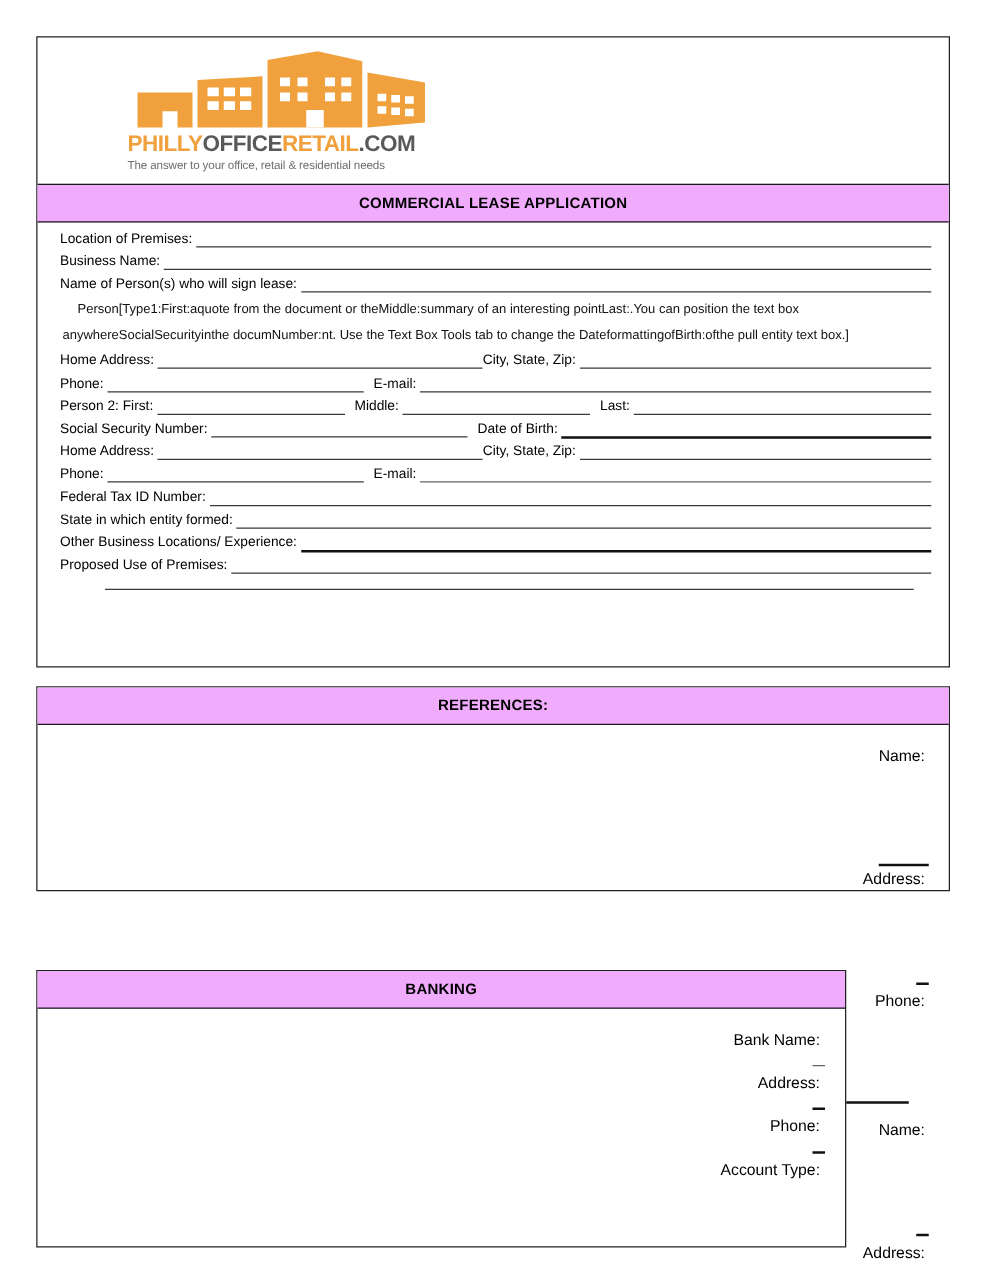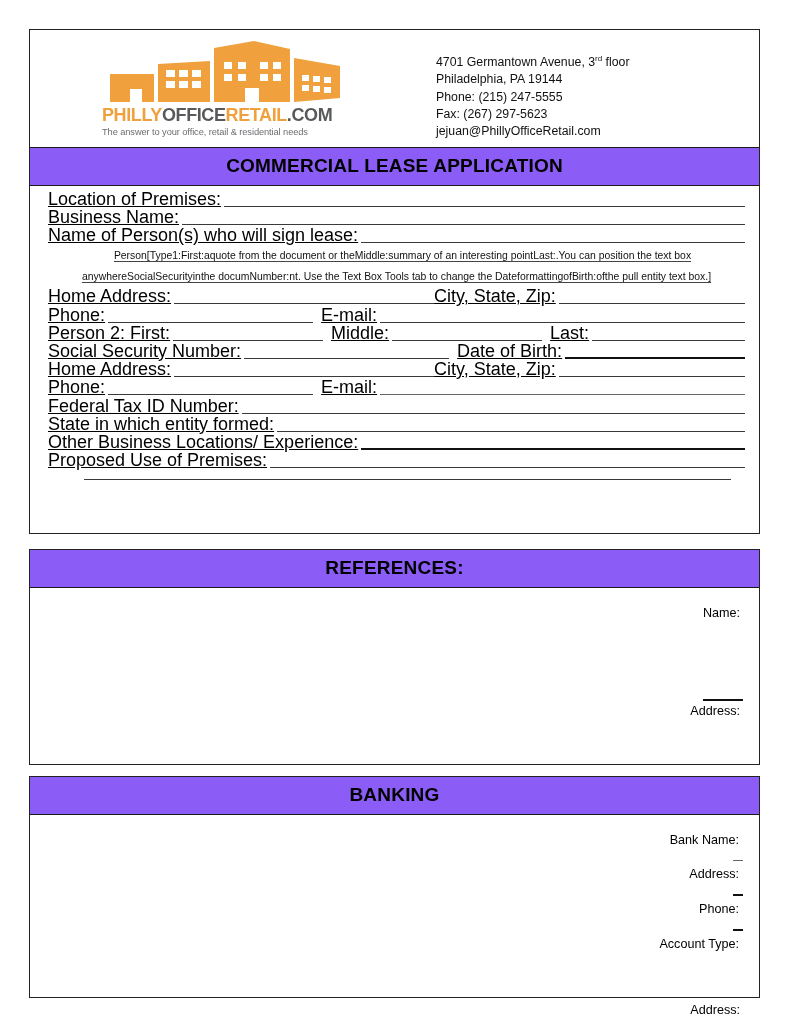--- a/index.html
+++ b/index.html
@@ -26,22 +26,22 @@
   }
 
   
   .card {
     position: absolute;
     border: 1.5px solid #222222;
     background: #ffffff;
     box-sizing: border-box;
   }
   #card-main   { left: 29px; top: 29px;  width: 731px; height: 505px; }
-  #card-refs   { left: 29px; top: 549px; width: 731px; height: 216px; }
-  #card-bank   { left: 29px; top: 776px; width: 731px; height: 222px; }
+  #card-refs   { left: 29px; top: 549px; width: 731px; height: 164px; }
+  #card-bank   { left: 29px; top: 776px; width: 648px; height: 222px; }
 
   
   .letterhead {
     position: relative;
     height: 117px;
   }
   .logo-wrap {
     position: absolute;
     left: 72px;
     top: 6px;
@@ -73,41 +73,39 @@
     top: 20px;
     font-size: 12.3px;
     line-height: 17.2px;
     color: #111111;
     white-space: nowrap;
   }
   .contact sup { font-size: 8px; vertical-align: super; }
 
   
   .bar {
-    background: #8b5cf6;
+    background: #f0abfc;
     border-top: 1.5px solid #1a1a1a;
     border-bottom: 1.5px solid #1a1a1a;
     text-align: center;
     font-weight: bold;
-    font-size: 19px;
+    font-size: 12px;
     letter-spacing: 0.2px;
     padding: 7px 0 8px 0;
   }
   #card-refs .bar, #card-bank .bar { border-top: none; }
 
   
   .form-body { padding: 6px 14px 0 18px; }
   .row {
     display: flex;
-    align-items: flex-end;
-    font-size: 18px;
+    font-size: 11px;
     line-height: 15px;
     margin-bottom: 3.2px;
     white-space: nowrap;
-    text-decoration: underline;
   }
   .lbl { flex: 0 0 auto; padding-right: 3px; }
   .rule {
     flex: 1 1 auto;
     border-bottom: 1.1px solid #3a3a3a;
     height: 13px;
     min-width: 10px;
   }
   .rule.thick { border-bottom-width: 2px; border-bottom-color: #111111; }
   .rule.thin  { border-bottom-width: 0.9px; border-bottom-color: #666666; }
@@ -117,25 +115,23 @@
   .gap-sm { flex: 0 0 8px; }
 
   
   .scramble {
     font-size: 10.4px;
     line-height: 17px;
     color: #111111;
     margin: 4px 0 4px 0;
     padding: 0 2px 0 14px;
     white-space: nowrap;
-    text-decoration: underline;
     text-decoration-color: #444444;
     text-decoration-thickness: 0.7px;
     text-underline-offset: 2px;
-    text-align: center;
   }
   .scramble.l2 { padding-left: 2px; }
 
   
   .solo-rule {
     margin: 10px 14px 0 36px;
     border-bottom: 1.6px solid #3a3a3a;
     height: 1px;
   }
 
@@ -222,27 +218,20 @@
 
             <rect x="188" y="13" width="3" height="53"></rect>
           </g>
         </svg>
 
         <div class="logo-word"><span class="lw-orange">PHILLY</span><span class="lw-gray">OFFICE</span><span class="lw-orange">RETAIL</span><span class="lw-gray">.COM</span></div>
 
         <div class="logo-tag">The answer to your office, retail &amp; residential needs</div>
       </div>
 
-      <div class="contact">
-        <div><span>4701 Germantown Avenue, 3</span><sup>rd</sup><span> floor</span></div>
-        <div>Philadelphia, PA 19144</div>
-        <div>Phone: (215) 247-5555</div>
-        <div>Fax: (267) 297-5623</div>
-        <div>jejuan@PhillyOfficeRetail.com</div>
-      </div>
     </div>
 
     <div class="bar">COMMERCIAL LEASE APPLICATION</div>
 
     <div class="form-body">
 
       <div class="row">
         <span class="lbl">Location of Premises:</span>
         <span class="rule"></span>
       </div>

